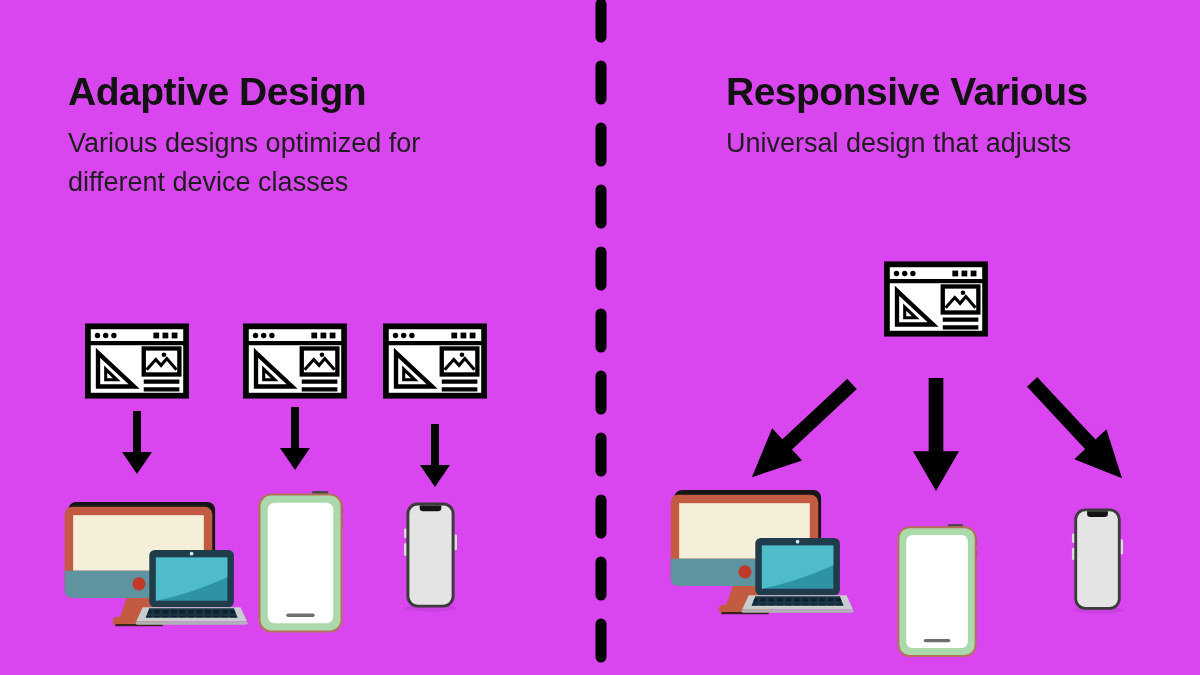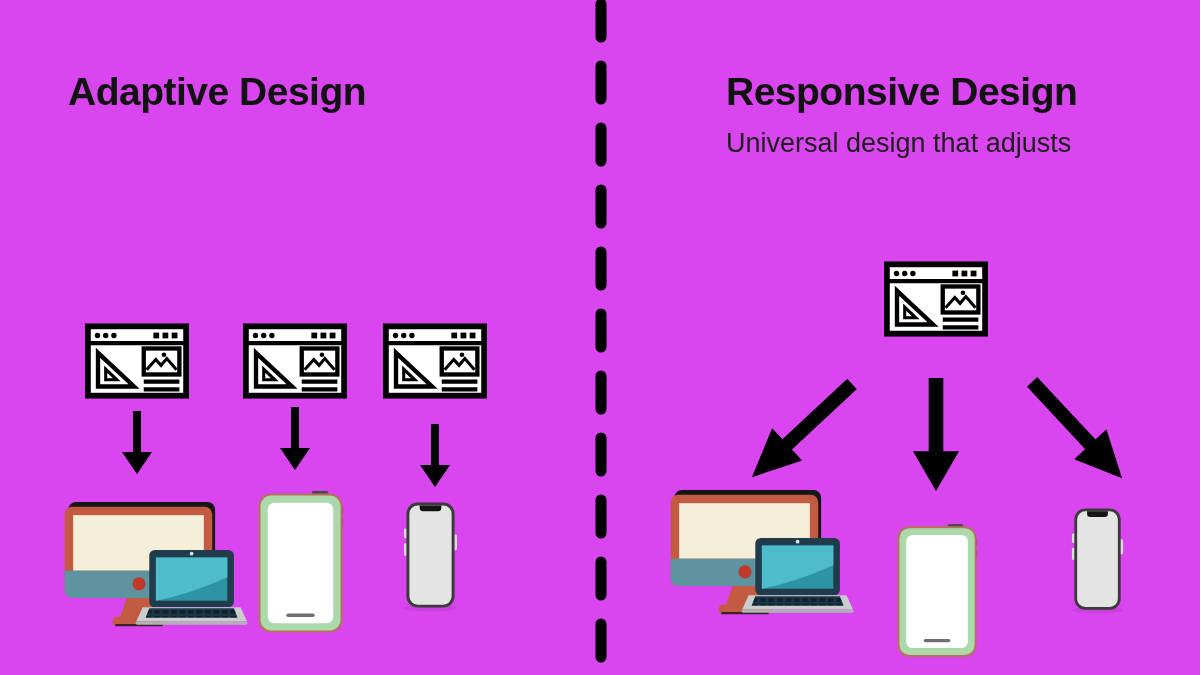--- a/index.html
+++ b/index.html
@@ -119,20 +119,22 @@
         <rect x="52.5" y="33" width="3.5" height="16" rx="1.5" fill="#d9d9d9"></rect>
         <rect x="6" y="2" width="46" height="104" rx="10" fill="#e4e4e4" stroke="#3b3b3b" stroke-width="3"></rect>
         <path d="M18 3.5 h22 v2.5 q0 3.5 -3.5 3.5 h-15 q-3.5 0 -3.5 -3.5 Z" fill="#141414"></path>
       </g>
     </defs>
   </svg>
 
   <section>
     <h1 class="abs panel-title title-left">Adaptive Design</h1>
     <p class="abs panel-sub sub-left">
+      <span>Various designs optimized for</span>
+      <span>different device classes</span>
     </p>
 
     <svg class="abs browser-svg bw1" viewBox="0 0 108 78">
         <use href="#browser-window"></use>
       </svg>
     <svg class="abs browser-svg bw2" viewBox="0 0 108 78">
         <use href="#browser-window"></use>
       </svg>
     <svg class="abs browser-svg bw3" viewBox="0 0 108 78">
         <use href="#browser-window"></use>
@@ -157,21 +159,21 @@
     <svg class="abs ph-left" viewBox="0 0 58 112">
         <use href="#phone-device"></use>
       </svg>
   </section>
 
   <svg class="abs divider" viewBox="0 0 22 675">
     <line x1="11" y1="4" x2="11" y2="675" stroke="#000000" stroke-width="11" stroke-dasharray="33 29" stroke-linecap="round"></line>
   </svg>
 
   <section>
-    <h1 class="abs panel-title title-right">Responsive Design</h1>
+    <h1 class="abs panel-title title-right">Responsive Various</h1>
     <p class="abs panel-sub sub-right">
       <span>Universal design that adjusts</span>
     </p>
 
     <svg class="abs browser-svg bw4" viewBox="0 0 108 78">
         <use href="#browser-window"></use>
       </svg>
 
     <svg class="abs thick-left" viewBox="0 0 44 108" preserveAspectRatio="none">
         <use href="#arrow-down-thick"></use>

